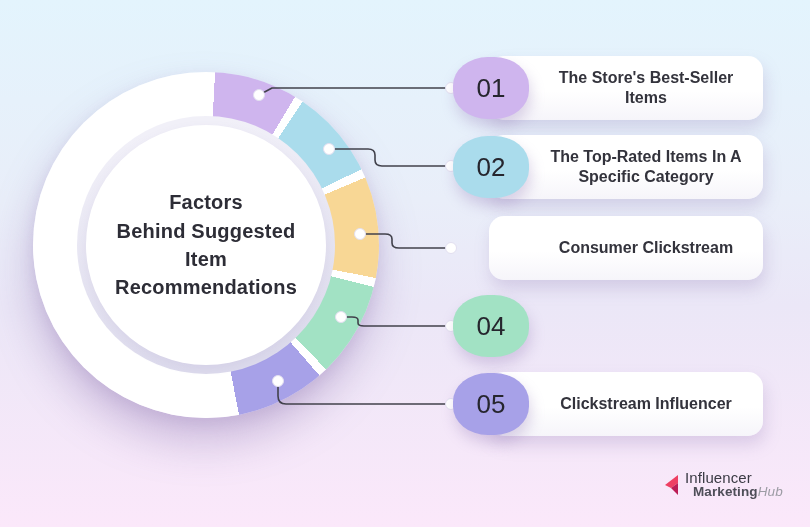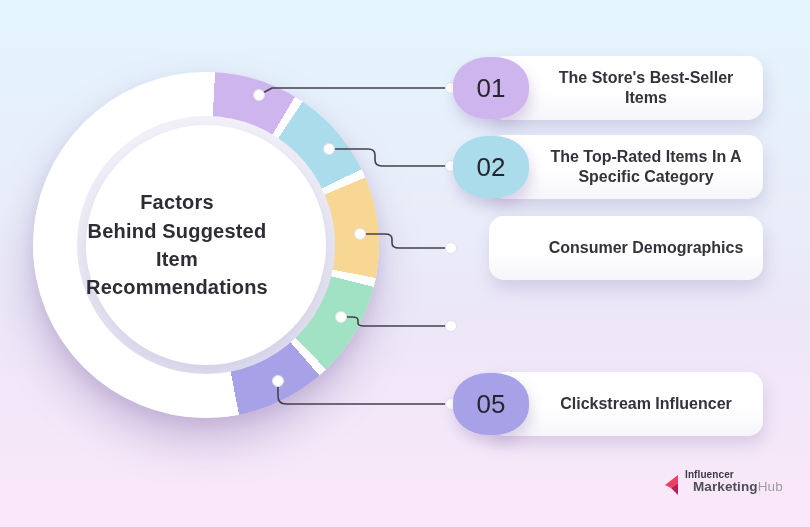--- a/index.html
+++ b/index.html
@@ -18,21 +18,21 @@
     background:#fff;
   }
   .donut-hole{
     position:absolute;left:77px;top:116px;width:258px;height:258px;
     border-radius:50%;
     background:linear-gradient(170deg,#f1f0f8 10%,#dcdaec 90%);
   }
   .donut-center{
     position:absolute;left:86px;top:125px;width:240px;height:240px;
     border-radius:50%;background:#fff;
-    display:flex;align-items:center;
+    display:flex;align-items:center;justify-content:center;
     box-shadow:0 3px 8px rgba(148,124,182,0.10);
   }
   .donut-title{
     font-size:20px;font-weight:bold;color:#2d2d36;
     line-height:1.42;text-align:center;white-space:pre-line;
     letter-spacing:0.2px;
   }
   
   .connectors{position:absolute;left:0;top:0;z-index:4;}
   .connectors path{fill:none;stroke:#41414b;stroke-width:1.6;stroke-linejoin:round;stroke-linecap:round;}
@@ -56,23 +56,23 @@
     border-radius:46%;
     display:flex;align-items:center;justify-content:center;
     font-size:26px;font-weight:normal;color:#26262e;
     box-shadow:2px 8px 14px rgba(148,124,182,0.32);
     z-index:2;
   }
   
   .logo{position:absolute;left:664px;top:470px;display:flex;align-items:flex-start;gap:3px;z-index:6;}
   .logo-icon{margin-top:5px;}
   .logo-text{display:flex;flex-direction:column;line-height:1.02;}
-  .logo-line1{font-size:10px;font-weight:bold;color:#3a3a44;letter-spacing:0.1px;}
+  .logo-line1{font-size:15px;font-weight:normal;color:#3a3a44;letter-spacing:0.1px;}
   .logo-line2{font-size:13.5px;font-weight:bold;color:#4e4e58;margin-left:8px;letter-spacing:0.1px;}
-  .logo-hub{font-weight:normal;color:#9c9ca4;}
+  .logo-hub{font-weight:normal;color:#9c9ca4;font-style:italic;}
 </style>
 </head>
 <body>
 
 <div class="stage">
 
   <div class="donut-disc" style="background: conic-gradient(rgb(255, 255, 255) 0deg, rgb(255, 255, 255) 3deg, rgb(207, 181, 238) 3deg, rgb(207, 181, 238) 31deg, rgb(255, 255, 255) 31deg, rgb(255, 255, 255) 34deg, rgb(170, 220, 236) 34deg, rgb(170, 220, 236) 64deg, rgb(255, 255, 255) 64deg, rgb(255, 255, 255) 67deg, rgb(248, 215, 149) 67deg, rgb(248, 215, 149) 101deg, rgb(255, 255, 255) 101deg, rgb(255, 255, 255) 104deg, rgb(162, 226, 196) 104deg, rgb(162, 226, 196) 136deg, rgb(255, 255, 255) 136deg, rgb(255, 255, 255) 139deg, rgb(167, 161, 232) 139deg, rgb(167, 161, 232) 169deg, rgb(255, 255, 255) 169deg, rgb(255, 255, 255) 360deg);"></div>
   <div class="donut-hole"></div>
   <div class="donut-center">
     <div class="donut-title">Factors
@@ -108,25 +108,26 @@
 
   <div class="row" style="top:133px">
     <div class="card">
       <div class="card-label">The Top-Rated Items In A Specific Category</div>
     </div>
     <div class="badge" style="background: rgb(170, 220, 236);">02</div>
   </div>
 
   <div class="row" style="top:214px">
     <div class="card">
-      <div class="card-label">Consumer Demographics</div>
+      <div class="card-label">Consumer Clickstream</div>
     </div>
   </div>
 
   <div class="row" style="top:292px">
+    <div class="badge" style="background: rgb(162, 226, 196);">04</div>
   </div>
 
   <div class="row" style="top:370px">
     <div class="card">
       <div class="card-label">Clickstream Influencer</div>
     </div>
     <div class="badge" style="background: rgb(167, 161, 232);">05</div>
   </div>
 
   <div class="logo">

